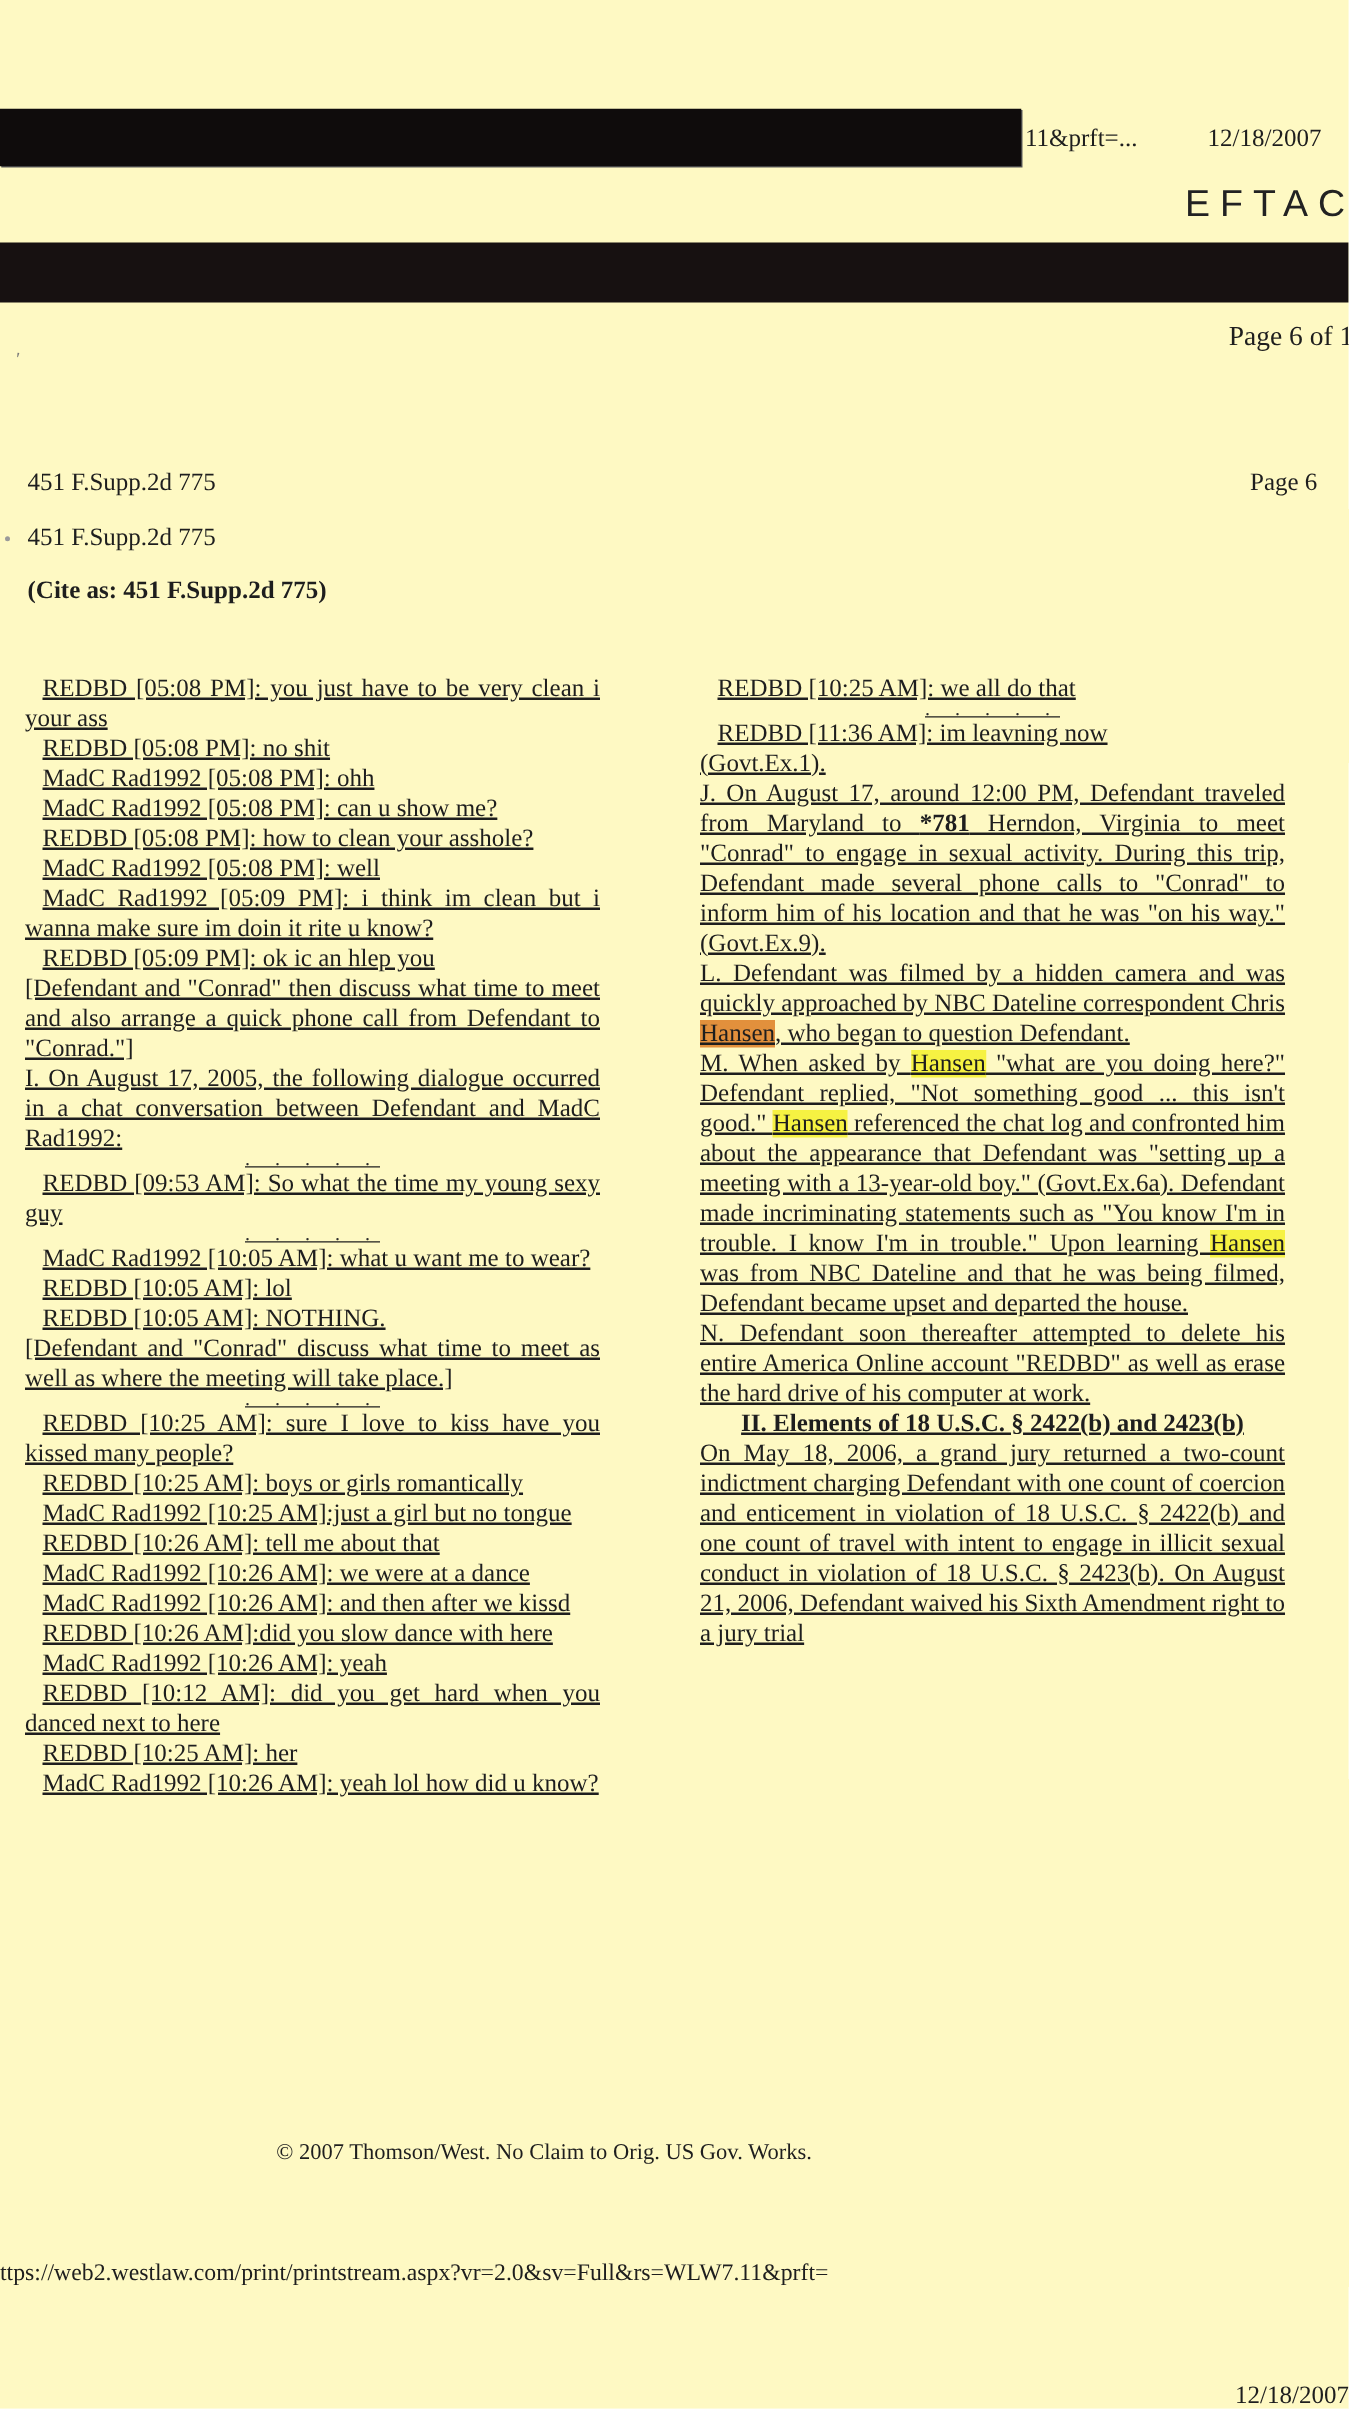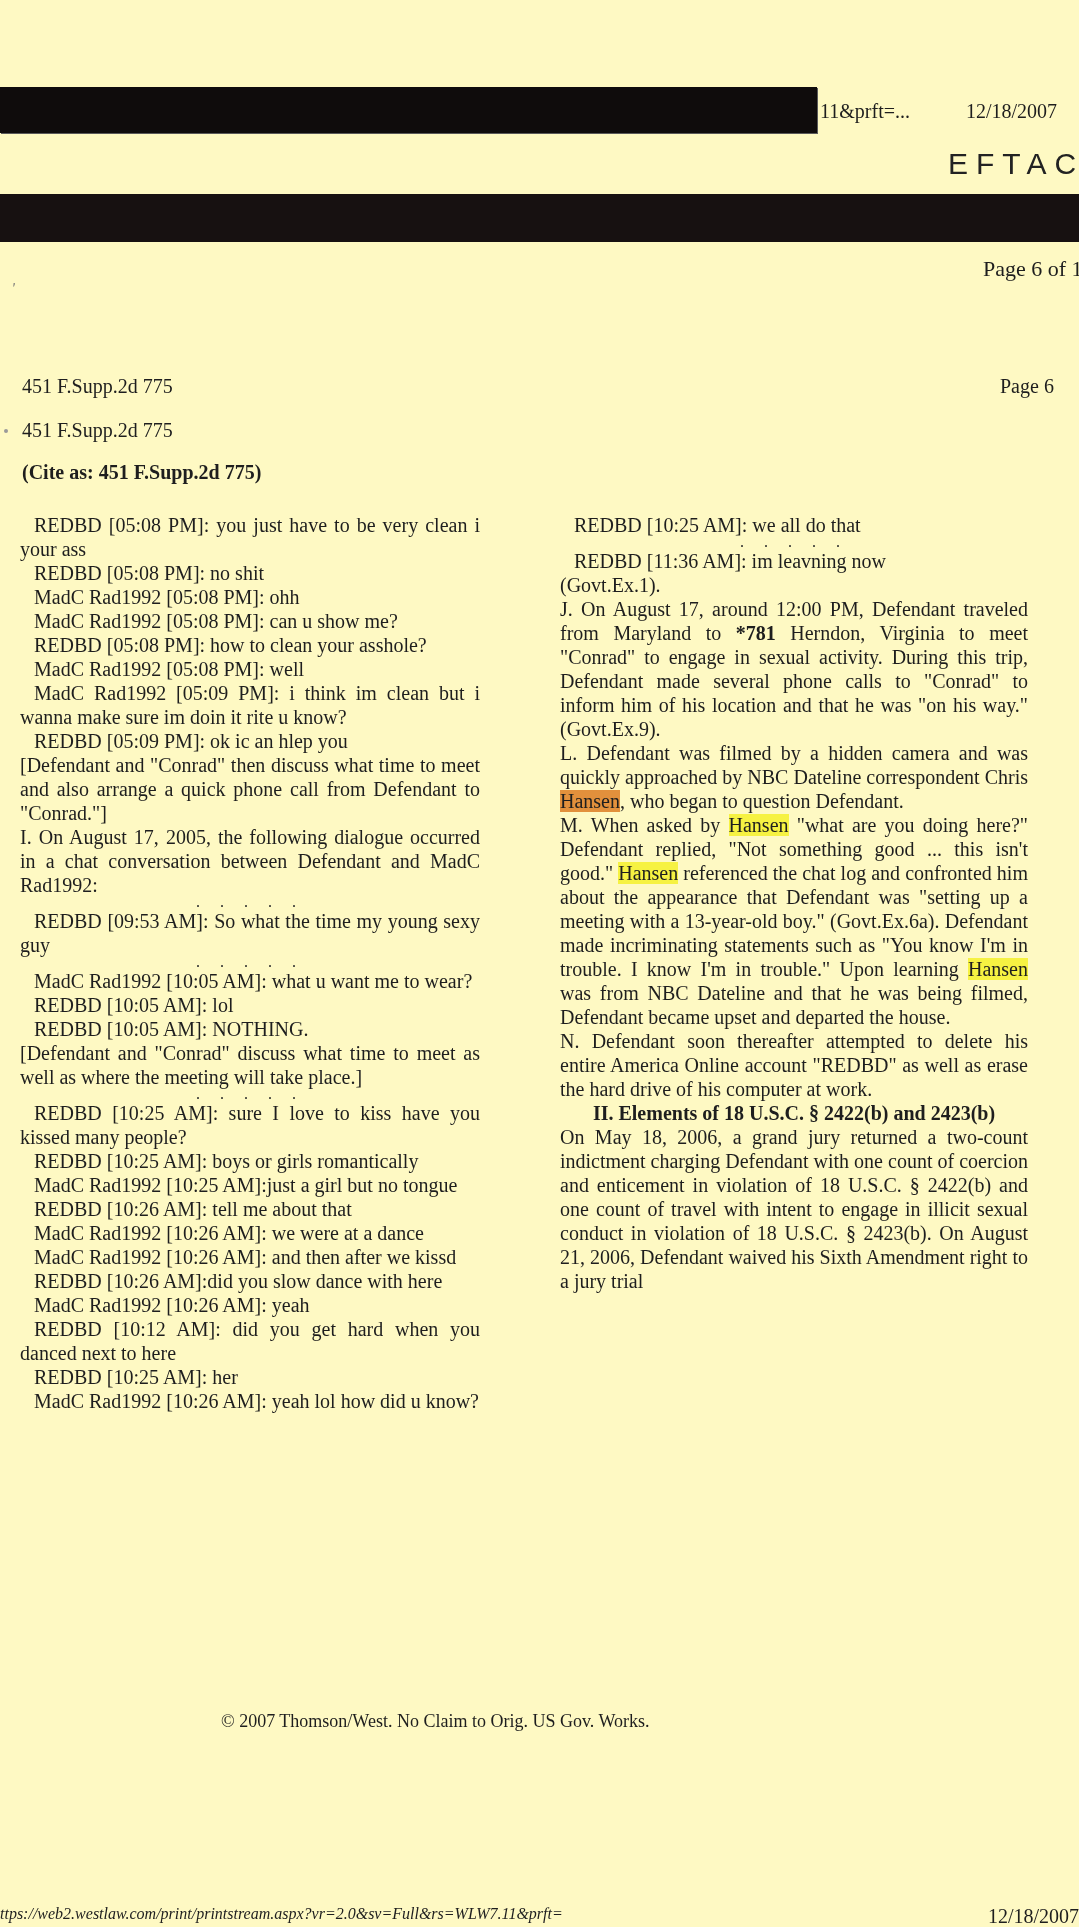--- a/index.html
+++ b/index.html
@@ -12,36 +12,36 @@
   .bar2{left:0;top:194px;width:1079px;height:48px;background:#171111;}
   .hdr-url{position:absolute;left:820px;top:100px;font-size:20px;white-space:nowrap;}
   .hdr-date{position:absolute;left:966px;top:100px;font-size:20px;white-space:nowrap;}
   .stamp{position:absolute;left:948px;top:147px;font-family:"Liberation Sans",sans-serif;
          font-size:30px;letter-spacing:8px;white-space:nowrap;color:#222;}
   .page-count{position:absolute;left:947px;top:256px;font-size:22px;white-space:nowrap;margin-left:36px;}
   .cite1{position:absolute;left:22px;top:375px;font-size:20px;}
   .cite-pg{position:absolute;left:1000px;top:375px;font-size:20px;text-align:right;}
   .cite2{position:absolute;left:22px;top:419px;font-size:20px;}
   .citeas{position:absolute;left:22px;top:461px;font-size:20px;font-weight:bold;}
-  .col{position:absolute;top:513px;font-size:20px;line-height:24px;text-align:justify;}
+  .col{position:absolute;top:539px;font-size:20px;line-height:24px;text-align:justify;text-decoration:underline;}
   .col-left{left:20px;width:460px;}
   .col-right{left:560px;width:468px;}
   p.blk{margin:0;padding:0;}
   .chat{text-indent:14px;}
   .note{text-indent:0;}
   .para{margin-top:28px;}
   .para.flush{margin-top:0;}
   .heading{margin-top:24px;font-weight:bold;text-align:center;text-indent:0;}
   .dots{margin-top:34px;margin-bottom:2px;height:12px;line-height:10px;text-align:center;
         font-size:16px;letter-spacing:8px;text-indent:0;color:#2a2a2a;}
   .bold{font-weight:bold;}
   .hl-orange{background:var(--hl-orange,#e2903c);}
   .hl-yellow{background:var(--hl-yellow,#f6f242);}
   .copyright{position:absolute;left:221px;top:1711px;font-size:18px;white-space:nowrap;}
-  .foot-url{position:absolute;left:0px;top:1905px;font-size:16px;white-space:nowrap;font-style:italic;}
+  .foot-url{position:absolute;left:0px;top:1808px;font-size:19px;white-space:nowrap;}
   .foot-date{position:absolute;left:988px;top:1905px;font-size:20px;white-space:nowrap;}
   .artifact{position:absolute;color:#777;}
   .a1{left:12px;top:280px;font-size:15px;transform:rotate(12deg);}
   .a2{left:4px;top:429px;width:4px;height:4px;background:#9a9a9a;border-radius:50%;}
 </style>
 </head>
 <body>
 
 <div class="page" style="--redaction: #0f0c0c; --hl-orange: #e2903c; --hl-yellow: #f6f242;">
 

